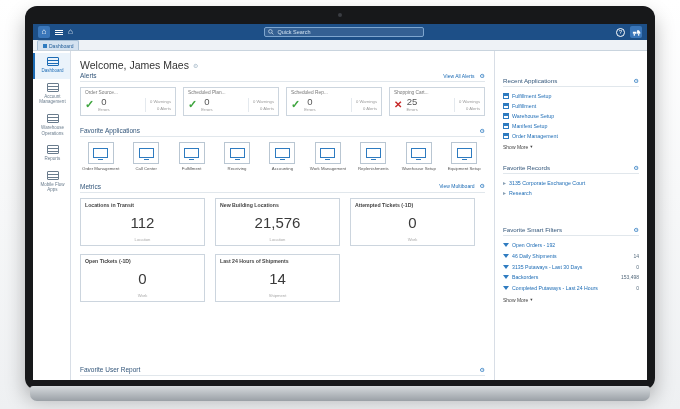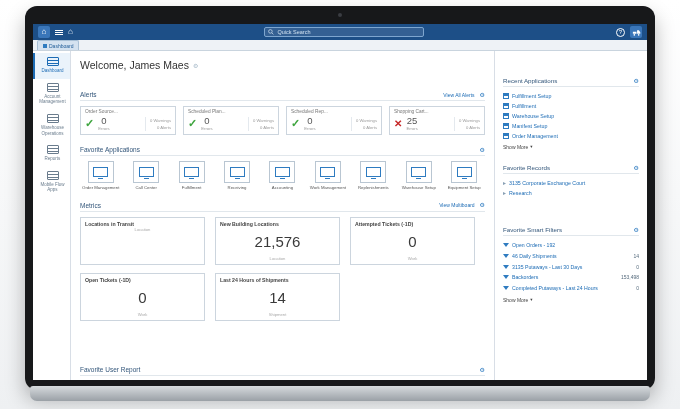--- a/index.html
+++ b/index.html
@@ -59,21 +59,21 @@
                padding: 4px 1px 5px; color: #6a7c8d; border-left: 2px solid transparent; }
   .side-item.active { color: #1d6cb5; background: #eaf3fb; border-left-color: #1d6cb5; }
   .side-icon { width: 12px; height: 9px; border: 1px solid currentColor; border-radius: 1px;
                background: linear-gradient(transparent 0 2px, currentColor 2px 3px,
                  transparent 3px 5px, currentColor 5px 6px, transparent 6px); }
   .side-label { font-size: 4.5px; text-align: center; line-height: 1.25; }
 
   
   .main { flex: 1; min-width: 0; display: flex; flex-direction: column;
           padding: 8px 9px 4px; border-right: 1px solid #d8dee6; }
-  .welcome-row { display: flex; align-items: center; gap: 4px; margin-bottom: 20px; }
+  .welcome-row { display: flex; align-items: center; gap: 4px; margin-bottom: 1px; }
   .welcome { font-size: 10.5px; color: #333; }
   .welcome-gear { color: #a9bccb; font-size: 6px; }
 
   .section-head { display: flex; align-items: center; gap: 5px;
                   border-bottom: 1px solid #e1e7ec; padding-bottom: 2px; margin-bottom: 5px; }
   .section-title { font-size: 6.5px; color: #33567a; }
   .spacer { flex: 1; }
   .head-link { font-size: 5px; color: #1d6cb5; }
   .gear { color: #2e7bc0; font-size: 6px; line-height: 1; }
 
@@ -342,20 +342,21 @@
         <div>
           <div class="section-head">
             <span class="section-title">Metrics</span>
             <span class="spacer"></span>
             <span class="head-link">View Multiboard</span>
             <span class="gear">⚙</span>
           </div>
           <div class="metric-grid">
             <div class="metric-card">
               <div class="metric-name">Locations in Transit</div>
+              <div class="metric-value">112</div>
               <div class="metric-unit">Location</div>
             </div>
             <div class="metric-card">
               <div class="metric-name">New Building Locations</div>
               <div class="metric-value">21,576</div>
               <div class="metric-unit">Location</div>
             </div>
             <div class="metric-card">
               <div class="metric-name">Attempted Tickets (-1D)</div>
               <div class="metric-value">0</div>

